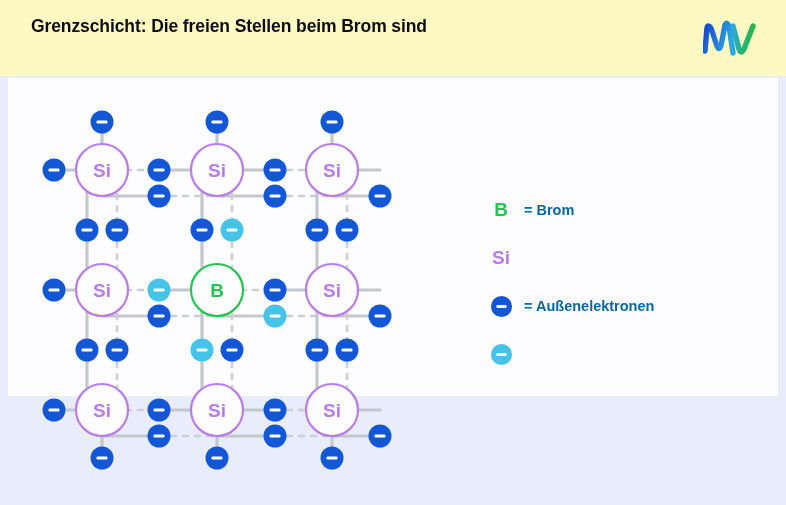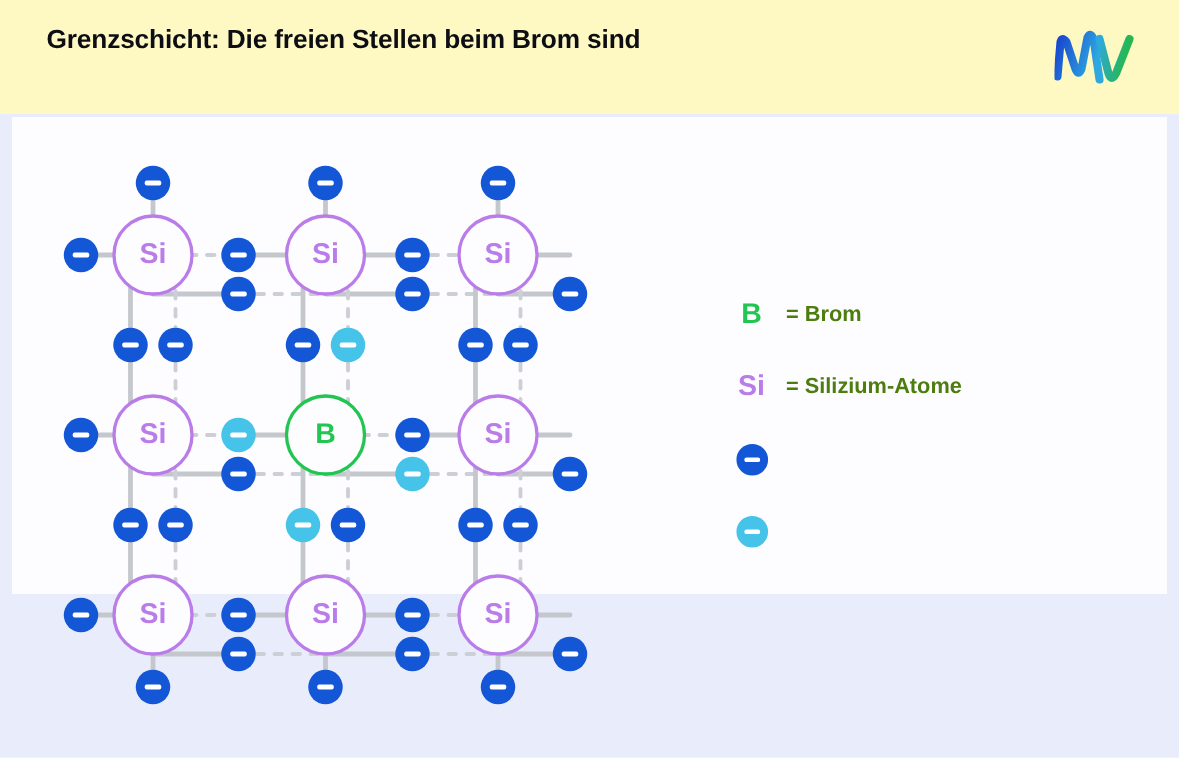--- a/index.html
+++ b/index.html
@@ -102,21 +102,21 @@
 
   .legend-sym-text {
     font-size: 19px;
     font-weight: bold;
     line-height: 22px;
   }
 
   .legend-eq {
     font-size: 14.5px;
     font-weight: bold;
-    color: #4d7c0f;
+    color: #0369a1;
     line-height: 21px;
     padding-top: 2px;
     white-space: pre-line;
   }
 </style>
 </head>
 <body>
 
 <div id="infographic">
 
@@ -387,29 +387,29 @@
         <div class="legend-row">
           <div class="legend-sym">
             <span class="legend-sym-text" style="color: rgb(35, 197, 82);">B</span>
           </div>
           <div class="legend-eq">= Brom</div>
         </div>
         <div class="legend-row">
           <div class="legend-sym">
             <span class="legend-sym-text" style="color: rgb(185, 124, 232);">Si</span>
           </div>
-          <div class="legend-eq">= Silizium-Atome</div>
         </div>
         <div class="legend-row">
           <div class="legend-sym">
             <svg viewBox="0 0 24 24" width="23" height="23">
               <circle cx="12" cy="12" r="11" fill="#1457d6"></circle>
               <rect x="6.6" y="10.4" width="10.8" height="3.2" rx="1.3" fill="#ffffff"></rect>
             </svg>
           </div>
+          <div class="legend-eq">= Außenelektronen</div>
         </div>
         <div class="legend-row">
           <div class="legend-sym">
             <svg viewBox="0 0 24 24" width="23" height="23">
               <circle cx="12" cy="12" r="11" fill="#46c3e8"></circle>
               <rect x="6.6" y="10.4" width="10.8" height="3.2" rx="1.3" fill="#ffffff"></rect>
             </svg>
           </div>
         </div>
       </div>

